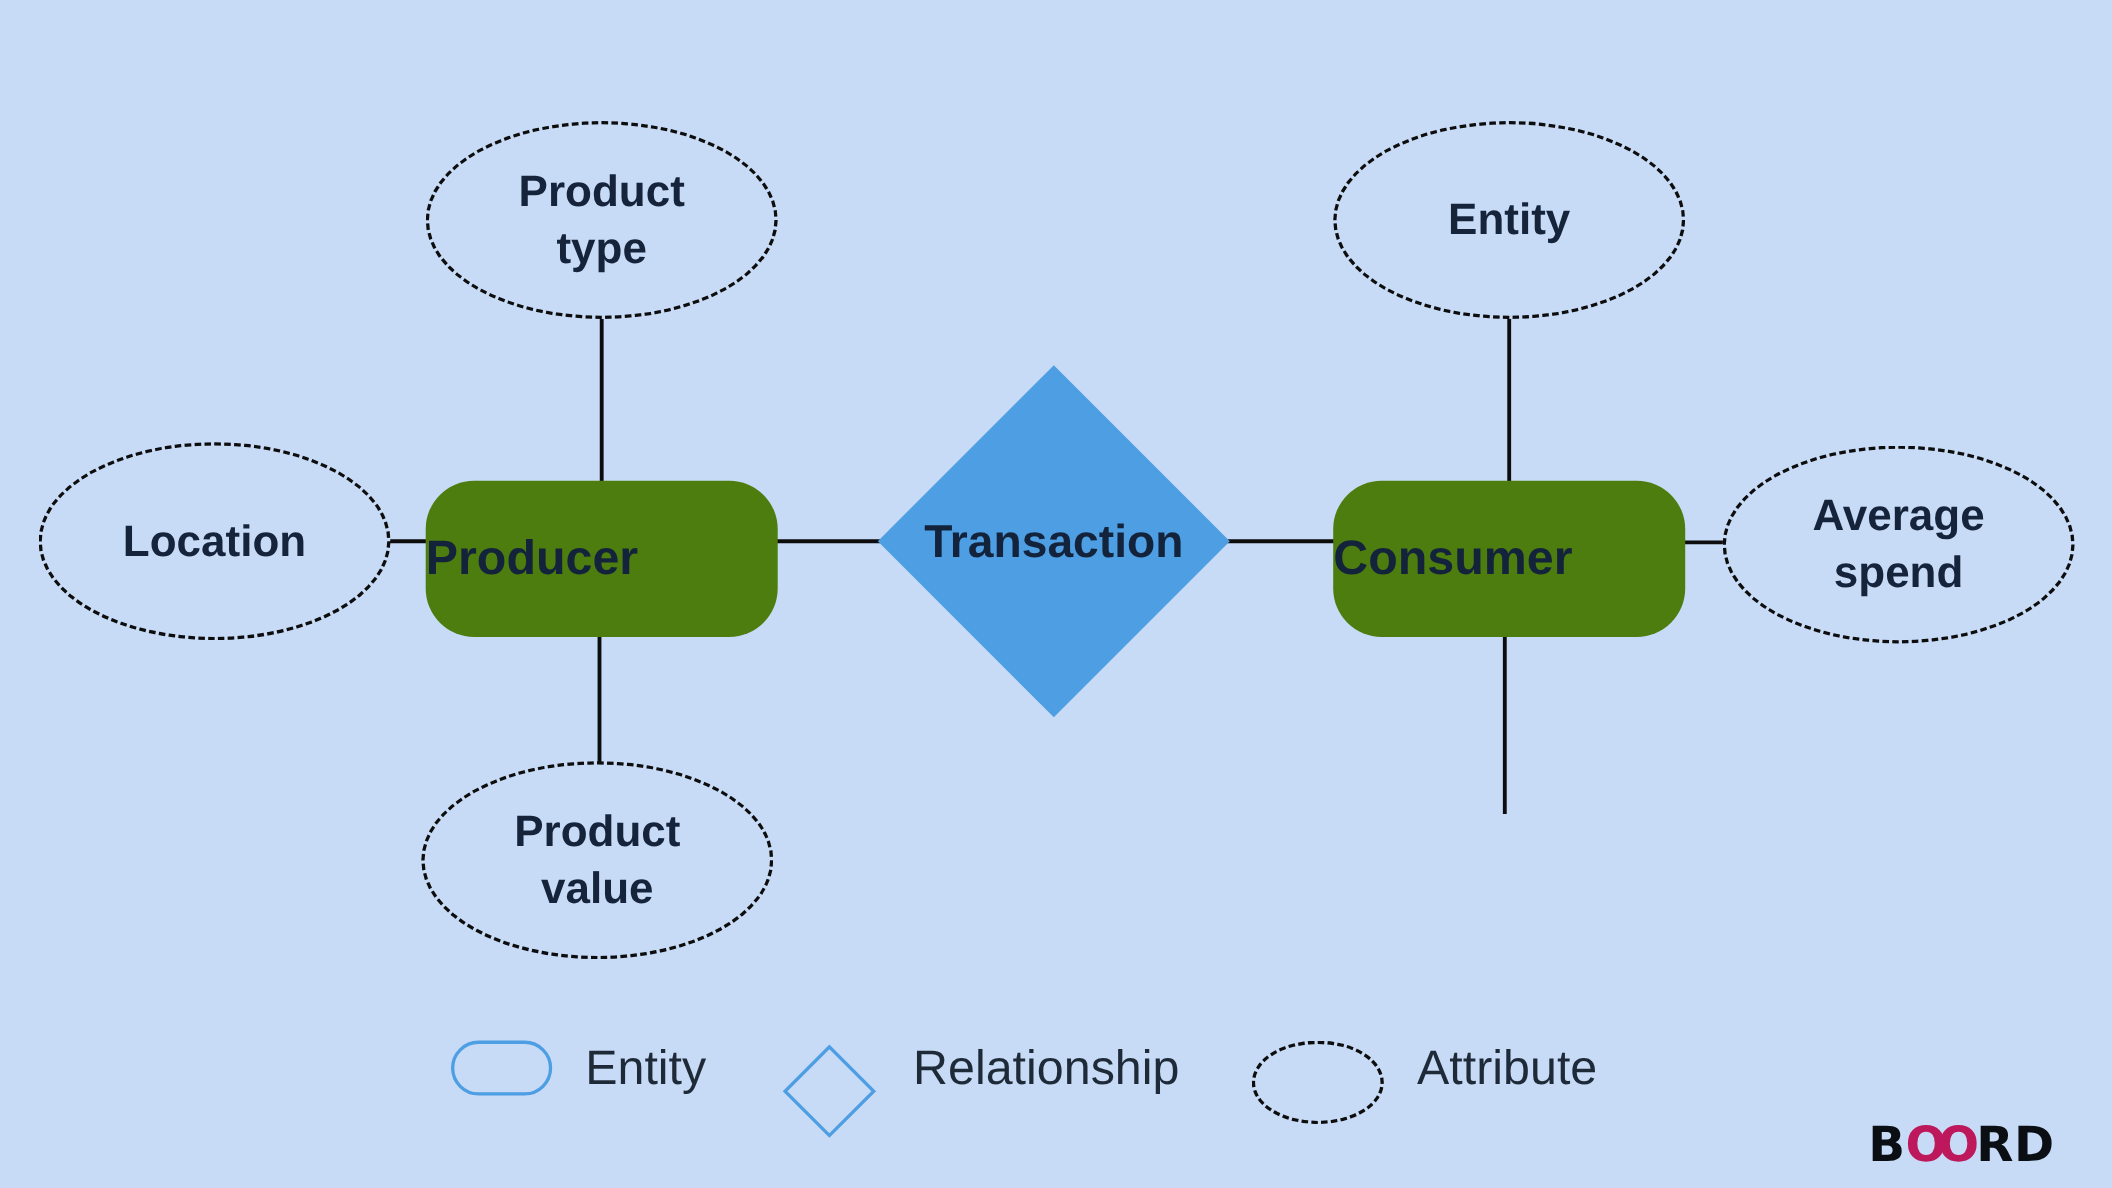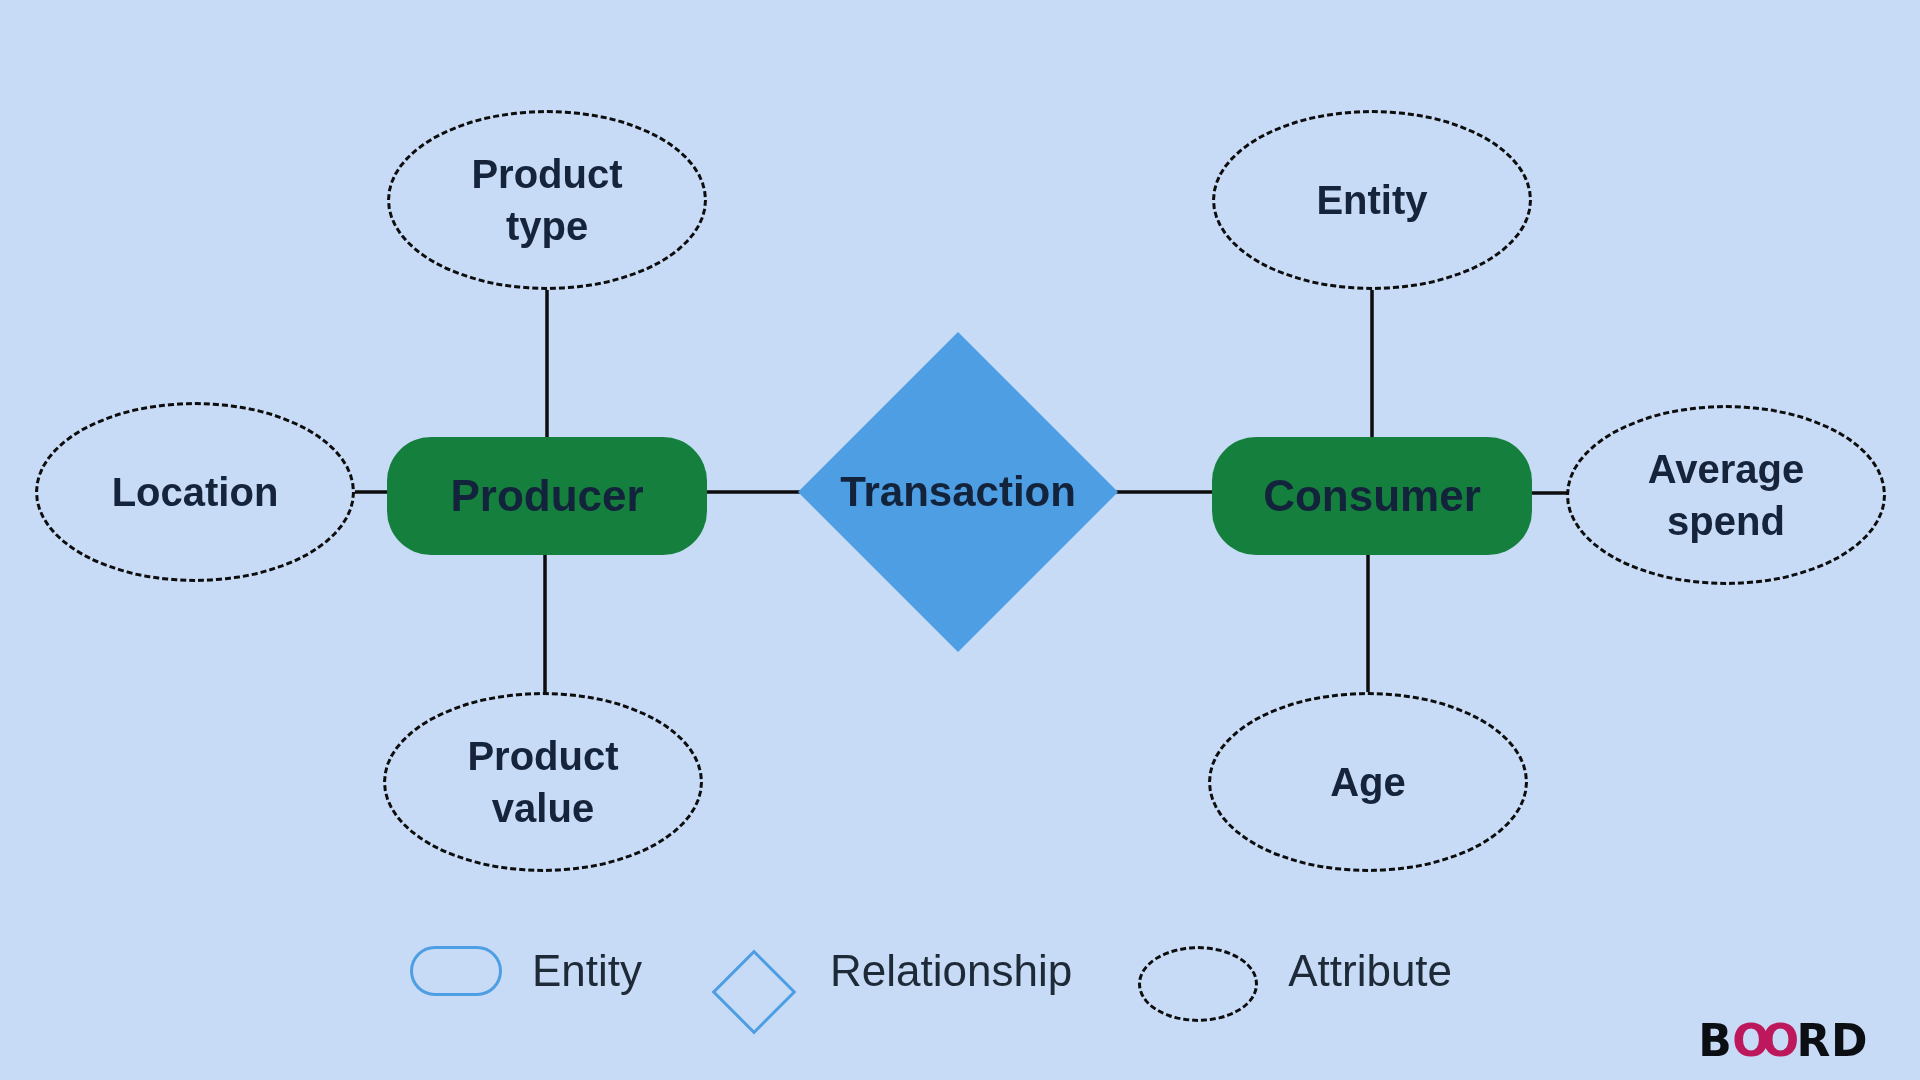--- a/index.html
+++ b/index.html
@@ -44,26 +44,26 @@
   .attr-gender         { left: 1212px; top: 110px; }
   .attr-location       { left: 35px;   top: 402px; }
   .attr-average-spend  { left: 1566px; top: 405px; }
   .attr-product-value  { left: 383px;  top: 692px; }
   .attr-age            { left: 1208px; top: 692px; }
 
   
   .entity {
     position: absolute;
     width: 320px;
-    height: 118px;
-    background: #15803d;
+    height: 142px;
+    background: #4d7c0f;
     border-radius: 44px;
     display: flex;
     align-items: center;
-    justify-content: center;
+    justify-content: flex-start;
     font-weight: 700;
     font-size: 44px;
     color: #14233c;
     box-sizing: border-box;
   }
   .entity-producer { left: 387px;  top: 437px; }
   .entity-consumer { left: 1212px; top: 437px; }
 
   
   .diamond-label {
@@ -178,23 +178,20 @@
   <div class="attr attr-average-spend">
     <span>Average</span>
     <span>spend</span>
   </div>
 
   <div class="attr attr-product-value">
     <span>Product</span>
     <span>value</span>
   </div>
 
-  <div class="attr attr-age">
-    <span>Age</span>
-  </div>
 
   <div class="entity entity-producer">
     <span>Producer</span>
   </div>
 
   <div class="entity entity-consumer">
     <span>Consumer</span>
   </div>
 
   <div class="diamond-label">

